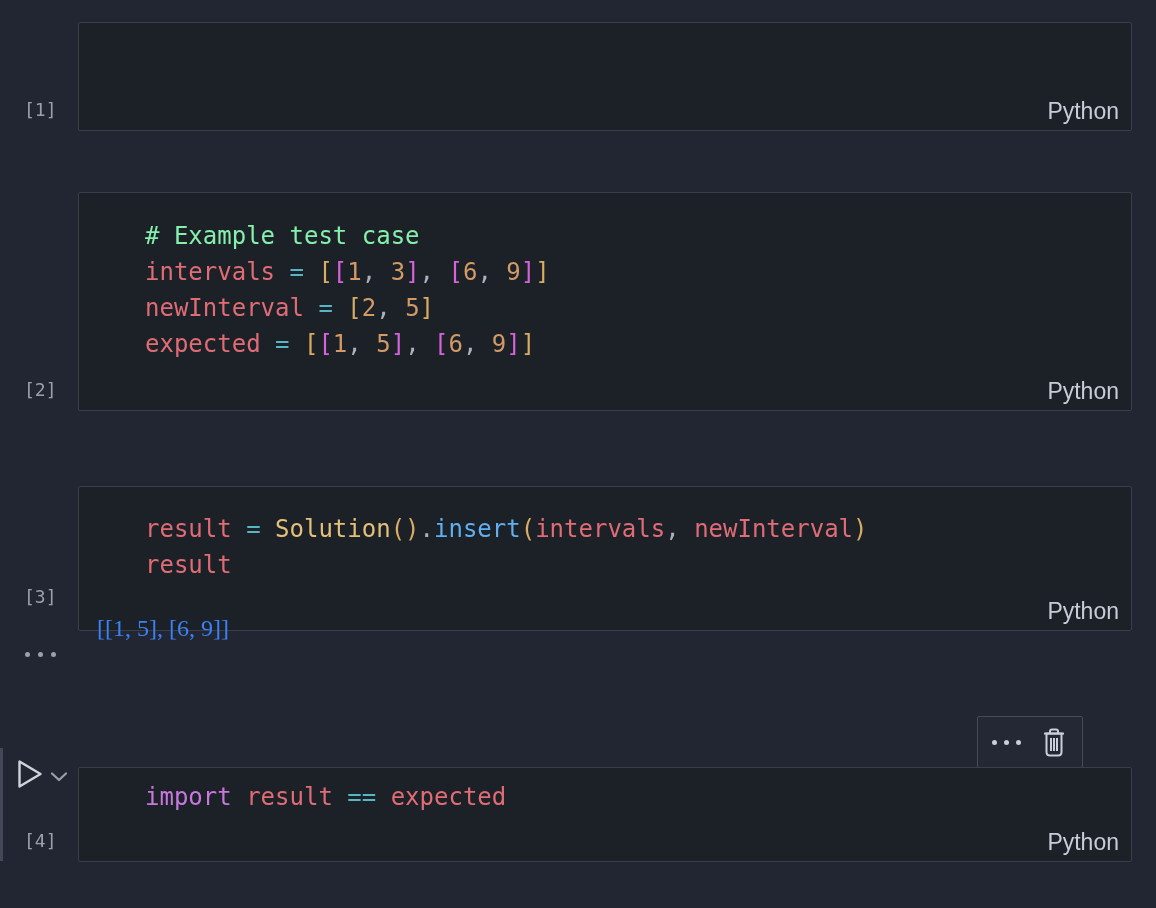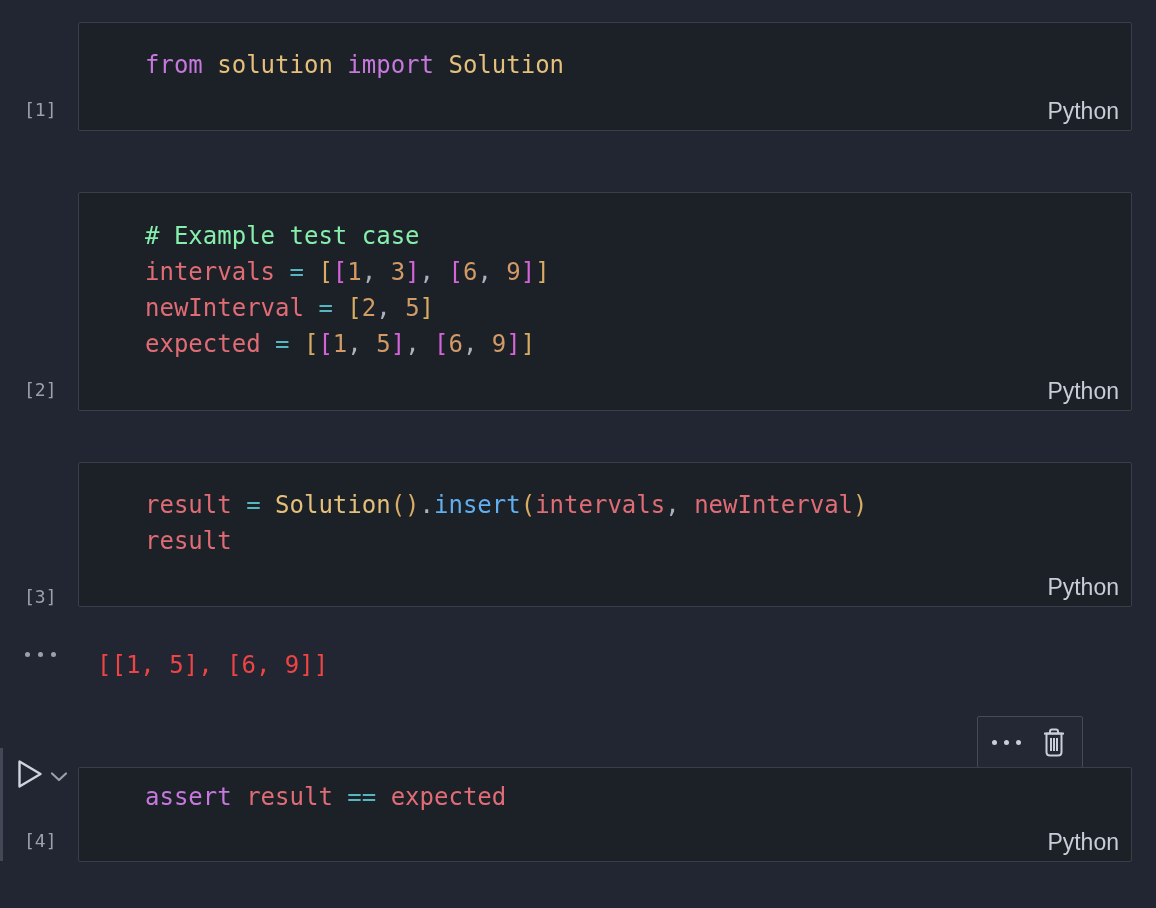--- a/index.html
+++ b/index.html
@@ -21,22 +21,22 @@
   .lang-label {
     position:absolute; right:12px; bottom:5px;
     font-family:"Liberation Sans", sans-serif;
     font-size:23px; color:#c8cdd7; cursor:pointer;
   }
   .exec-label {
     position:absolute; left:24px; width:60px;
     font-size:18px; line-height:25px; color:#9aa1ad;
   }
   .output-text {
-    position:absolute; left:97px; top:647px;
-    font-size:24px; line-height:36px; color:#ef4444; white-space:pre;
+    position:absolute; left:97px; top:610px;
+    font-size:24px; line-height:36px; color:#3b82f6; white-space:pre;font-family:Liberation Serif, serif;
   }
   .out-dots { position:absolute; left:25px; top:652px; display:flex; gap:8px; }
   .out-dots i { width:5px; height:5px; border-radius:50%; background:#9aa1ad; }
   .cell-toolbar {
     position:absolute; left:977px; top:716px; width:106px; height:52px;
     background:#232834; border:1px solid #464b55; border-radius:2px;
     display:flex; align-items:center; justify-content:center;
   }
   .tb-btn {
     width:48px; height:42px; display:flex; align-items:center;
@@ -50,39 +50,36 @@
     position:absolute; left:0; top:748px; width:3px; height:113px;
     background:#424855;
   }
 </style>
 </head>
 <body>
 
 <div class="page">
 
   <div class="cell" style="top:22px; height:109px;">
-    <div style="padding-top:24px;">
-      <div class="code-line"><span style="color: rgb(198, 120, 221);">from</span><span style="color: rgb(171, 178, 191);"> </span><span style="color: rgb(229, 192, 123);">solution</span><span style="color: rgb(171, 178, 191);"> </span><span style="color: rgb(198, 120, 221);">import</span><span style="color: rgb(171, 178, 191);"> </span><span style="color: rgb(229, 192, 123);">Solution</span></div>
-    </div>
     <div class="lang-label">Python</div>
   </div>
   <div class="exec-label" style="top:97px;">[1]</div>
 
   <div class="cell" style="top:192px; height:219px;">
     <div style="padding-top:25px;">
       <div class="code-line"><span style="color: #86efac;"># Example test case</span></div>
       <div class="code-line"><span style="color: rgb(224, 108, 117);">intervals</span><span style="color: rgb(171, 178, 191);"> </span><span style="color: rgb(86, 182, 194);">=</span><span style="color: rgb(171, 178, 191);"> </span><span style="color: rgb(216, 172, 98);">[</span><span style="color: rgb(212, 100, 216);">[</span><span style="color: rgb(209, 154, 102);">1</span><span style="color: rgb(171, 178, 191);">, </span><span style="color: rgb(209, 154, 102);">3</span><span style="color: rgb(212, 100, 216);">]</span><span style="color: rgb(171, 178, 191);">, </span><span style="color: rgb(212, 100, 216);">[</span><span style="color: rgb(209, 154, 102);">6</span><span style="color: rgb(171, 178, 191);">, </span><span style="color: rgb(209, 154, 102);">9</span><span style="color: rgb(212, 100, 216);">]</span><span style="color: rgb(216, 172, 98);">]</span></div>
       <div class="code-line"><span style="color: rgb(224, 108, 117);">newInterval</span><span style="color: rgb(171, 178, 191);"> </span><span style="color: rgb(86, 182, 194);">=</span><span style="color: rgb(171, 178, 191);"> </span><span style="color: rgb(216, 172, 98);">[</span><span style="color: rgb(209, 154, 102);">2</span><span style="color: rgb(171, 178, 191);">, </span><span style="color: rgb(209, 154, 102);">5</span><span style="color: rgb(216, 172, 98);">]</span></div>
       <div class="code-line"><span style="color: rgb(224, 108, 117);">expected</span><span style="color: rgb(171, 178, 191);"> </span><span style="color: rgb(86, 182, 194);">=</span><span style="color: rgb(171, 178, 191);"> </span><span style="color: rgb(216, 172, 98);">[</span><span style="color: rgb(212, 100, 216);">[</span><span style="color: rgb(209, 154, 102);">1</span><span style="color: rgb(171, 178, 191);">, </span><span style="color: rgb(209, 154, 102);">5</span><span style="color: rgb(212, 100, 216);">]</span><span style="color: rgb(171, 178, 191);">, </span><span style="color: rgb(212, 100, 216);">[</span><span style="color: rgb(209, 154, 102);">6</span><span style="color: rgb(171, 178, 191);">, </span><span style="color: rgb(209, 154, 102);">9</span><span style="color: rgb(212, 100, 216);">]</span><span style="color: rgb(216, 172, 98);">]</span></div>
     </div>
     <div class="lang-label">Python</div>
   </div>
   <div class="exec-label" style="top:377px;">[2]</div>
 
-  <div class="cell" style="top:462px; height:145px;">
+  <div class="cell" style="top:486px; height:145px;">
     <div style="padding-top:24px;">
       <div class="code-line"><span style="color: rgb(224, 108, 117);">result</span><span style="color: rgb(171, 178, 191);"> </span><span style="color: rgb(86, 182, 194);">=</span><span style="color: rgb(171, 178, 191);"> </span><span style="color: rgb(229, 192, 123);">Solution</span><span style="color: rgb(216, 172, 98);">(</span><span style="color: rgb(216, 172, 98);">)</span><span style="color: rgb(171, 178, 191);">.</span><span style="color: rgb(97, 175, 239);">insert</span><span style="color: rgb(216, 172, 98);">(</span><span style="color: rgb(224, 108, 117);">intervals</span><span style="color: rgb(171, 178, 191);">, </span><span style="color: rgb(224, 108, 117);">newInterval</span><span style="color: rgb(216, 172, 98);">)</span></div>
       <div class="code-line"><span style="color: rgb(224, 108, 117);">result</span></div>
     </div>
     <div class="lang-label">Python</div>
   </div>
   <div class="exec-label" style="top:584px;">[3]</div>
 
   <div class="out-dots">
       <i></i>
@@ -118,19 +115,19 @@
     </svg>
   </div>
   <div class="run-chevron">
     <svg width="18" height="12" viewBox="0 0 18 12" fill="none">
       <polyline points="2,2.5 9,9 16,2.5" stroke="#9aa0aa" stroke-width="2.2" stroke-linecap="round" stroke-linejoin="round"></polyline>
     </svg>
   </div>
 
   <div class="cell" style="top:767px; height:95px;">
     <div style="padding-top:11px;">
-      <div class="code-line"><span style="color: rgb(198, 120, 221);">assert</span><span style="color: rgb(171, 178, 191);"> </span><span style="color: rgb(224, 108, 117);">result</span><span style="color: rgb(171, 178, 191);"> </span><span style="color: rgb(86, 182, 194);">==</span><span style="color: rgb(171, 178, 191);"> </span><span style="color: rgb(224, 108, 117);">expected</span></div>
+      <div class="code-line"><span style="color: rgb(198, 120, 221);">import</span><span style="color: rgb(171, 178, 191);"> </span><span style="color: rgb(224, 108, 117);">result</span><span style="color: rgb(171, 178, 191);"> </span><span style="color: rgb(86, 182, 194);">==</span><span style="color: rgb(171, 178, 191);"> </span><span style="color: rgb(224, 108, 117);">expected</span></div>
     </div>
     <div class="lang-label">Python</div>
   </div>
   <div class="exec-label" style="top:828px;">[4]</div>
 
 </div>
 
 </body></html>

